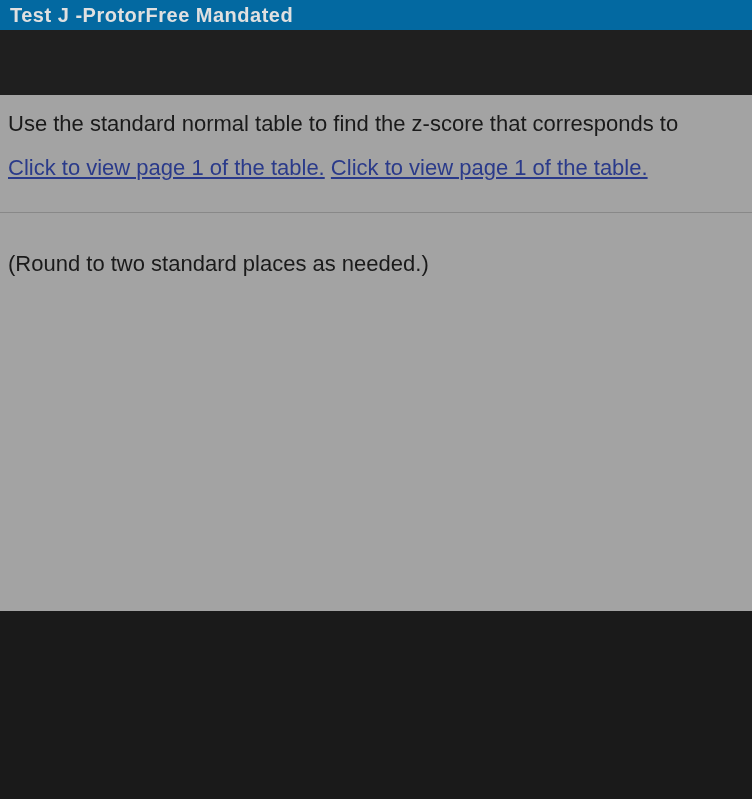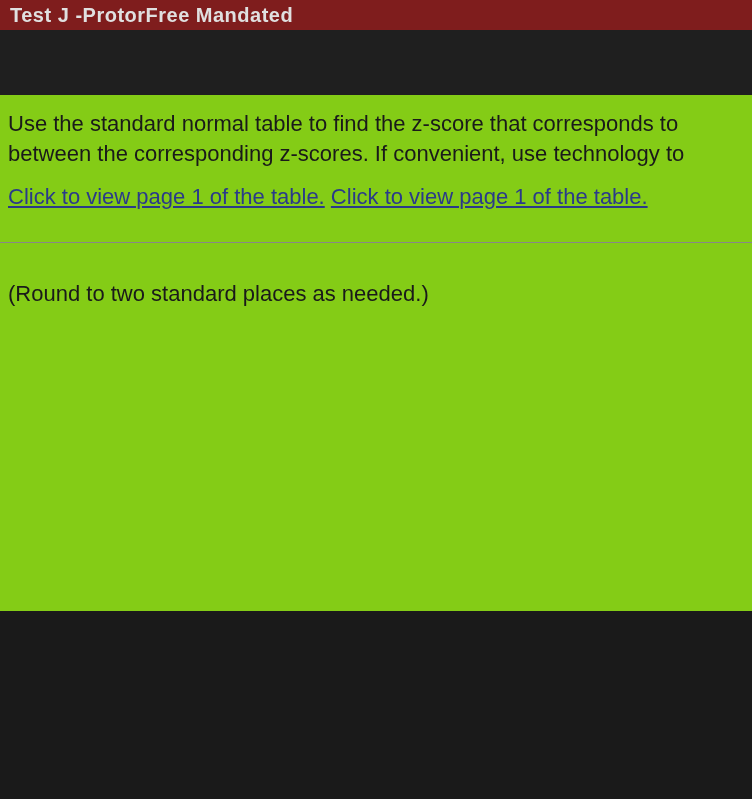--- a/index.html
+++ b/index.html
@@ -2,40 +2,40 @@
 <html><head>
 <meta charset="utf-8">
 <style>
   * { margin: 0; padding: 0; box-sizing: border-box; }
   html, body { width: 752px; height: 799px; overflow: hidden; }
   body {
     font-family: Arial, Helvetica, sans-serif;
     background: #1a1a1a;
   }
   .topbar {
-    background: #7f1d1d;
+    background: #0369a1;
     color: #e0e0e0;
     height: 30px;
     display: flex;
     align-items: center;
     padding: 0 10px;
     font-size: 20px;
     font-weight: bold;
     overflow: hidden;
   }
   .topbar-text {
     white-space: nowrap;
     letter-spacing: 0.5px;
   }
   .gap {
     background: #1f1f1f;
     height: 65px;
   }
   .content {
-    background: #84cc16;
+    background: #a3a3a3;
     height: 516px;
     padding: 14px 10px 0 8px;
     color: #1a1a1a;
     font-size: 22px;
     line-height: 1.35;
     font-family: Arial, Helvetica, sans-serif;
   }
   .instruction { margin-bottom: 14px; }
   .pval {
     font-family: 'Times New Roman', serif;
@@ -81,21 +81,20 @@
 <div class="topbar">
   <span class="topbar-text">Test J -ProtorFree Mandated</span>
 </div>
 
 <div class="gap"></div>
 
 <div class="content">
 
   <div class="instruction">
     <span>Use the standard normal table to find the z-score that corresponds to</span><br>
-    <span>between the corresponding z-scores. If convenient, use technology to</span>
   </div>
 
 
   <div class="links">
     <a>Click to view page 1 of the table.</a>
     <a>Click to view page 1 of the table.</a>
   </div>
 
   <hr class="divider">
 

